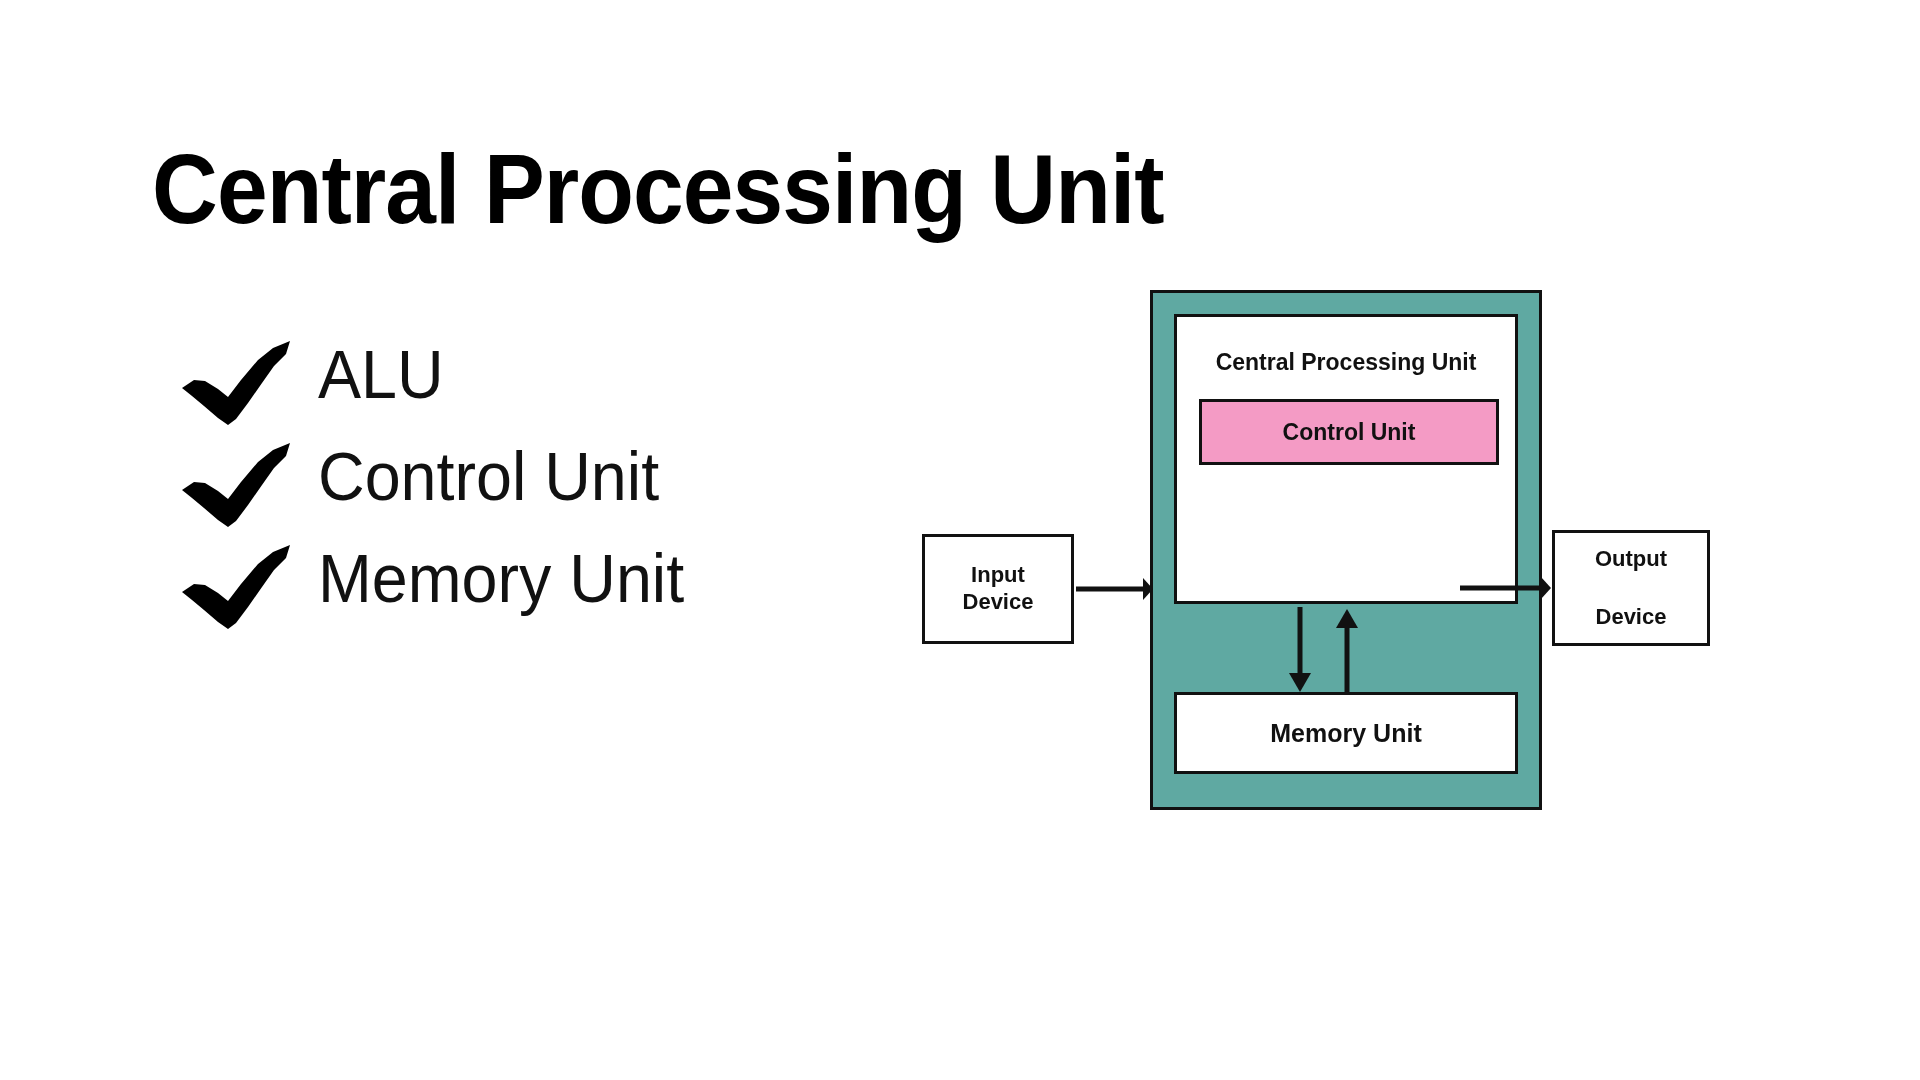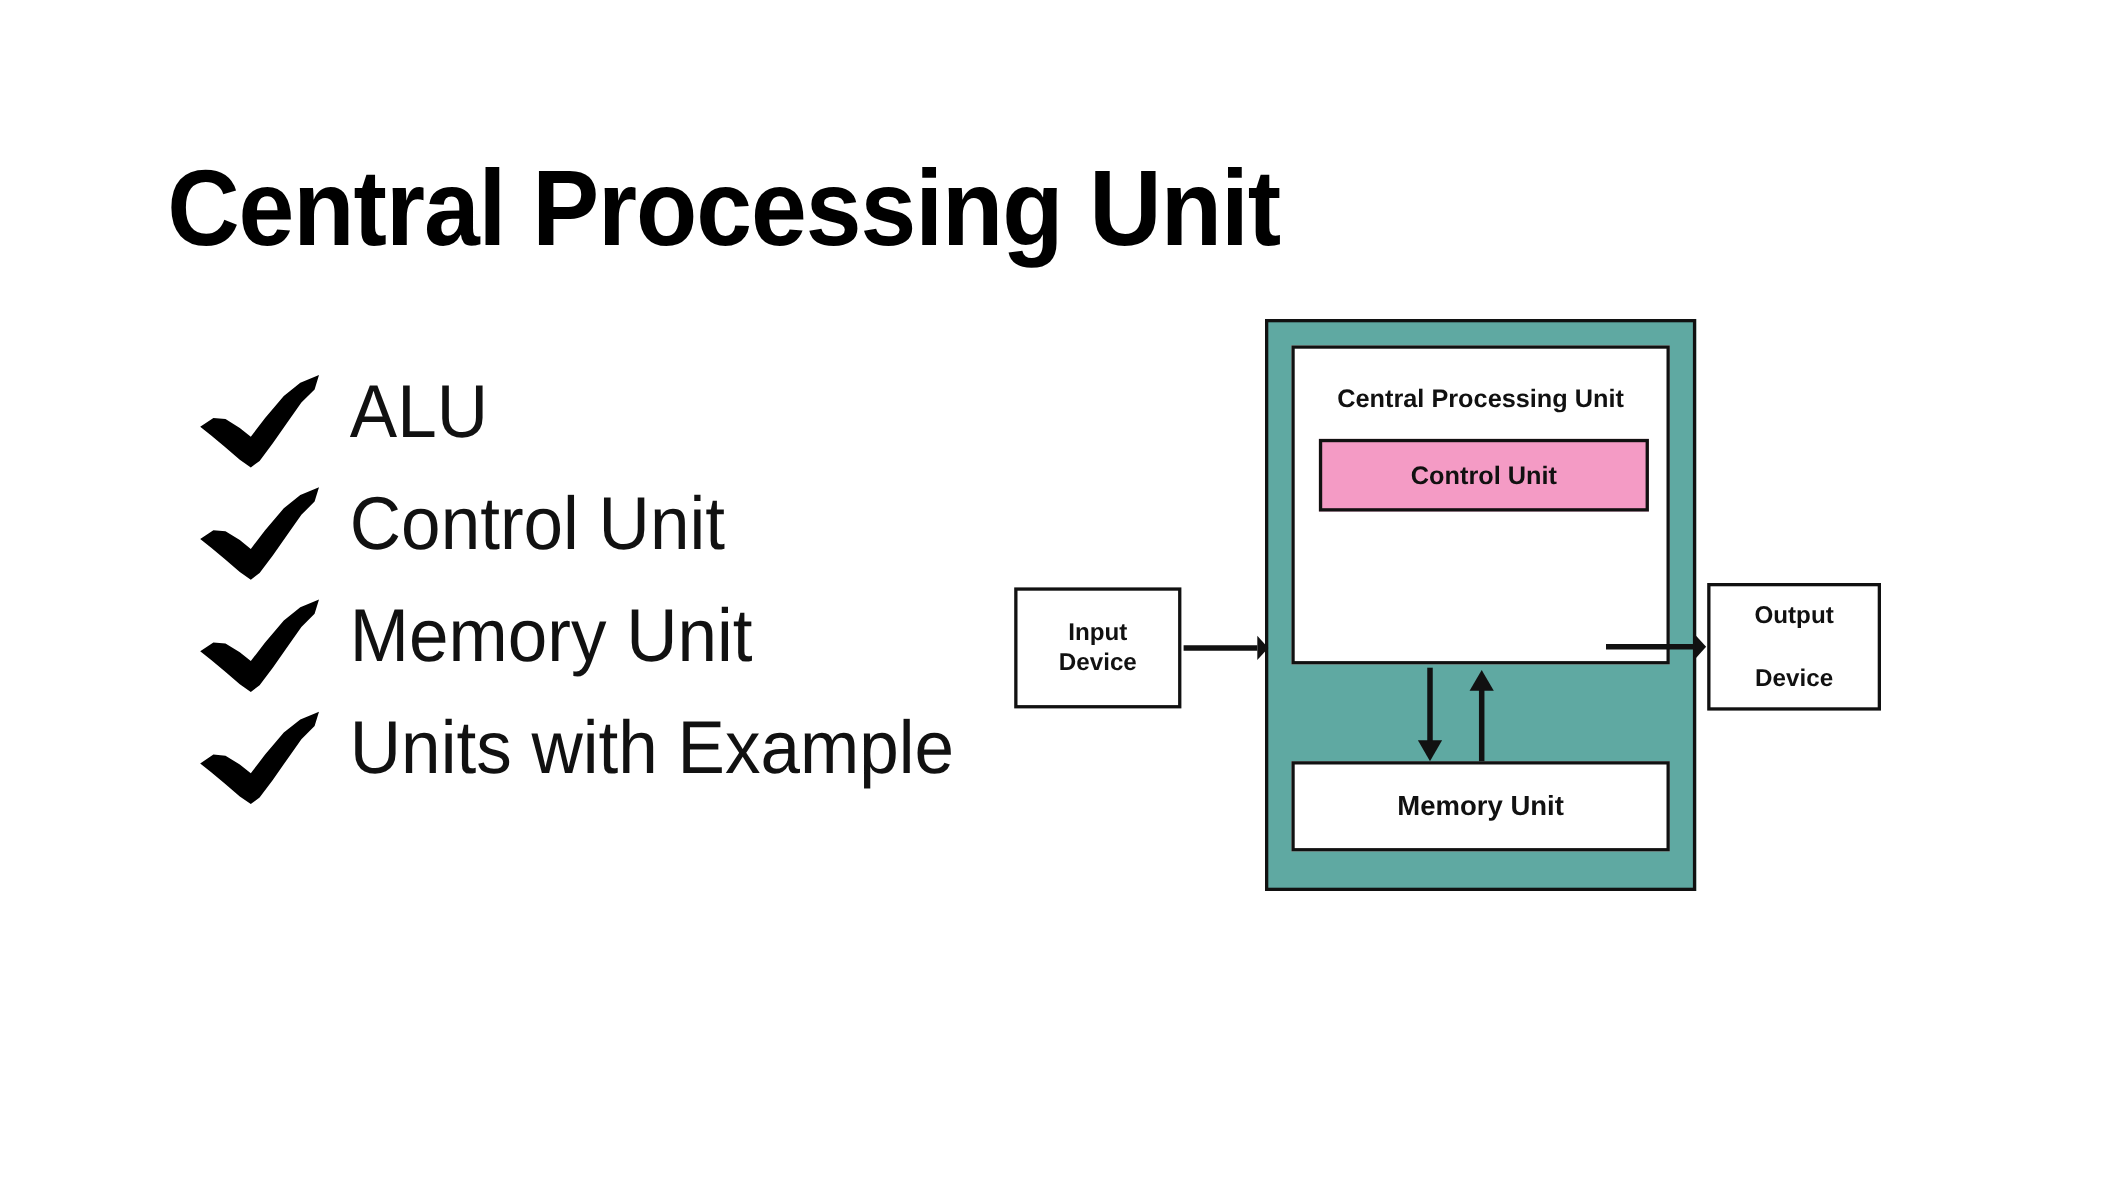--- a/index.html
+++ b/index.html
@@ -190,28 +190,20 @@
     <div class="bullet-row">
       <span class="check-icon">
         <svg viewBox="0 0 126 86" xmlns="http://www.w3.org/2000/svg">
           <path d="M4 48 L16 40 L27 41 L40 49 L50 57 L63 40 L80 20 L95 8 L112 1 L108 14 L96 26 L84 43 L70 63 L58 79 L50 85 L40 78 L26 66 L14 56 Z" fill="#000000"></path>
         </svg>
       </span>
       <span class="bullet-label">Memory Unit</span>
     </div>
 
 
-    <div class="bullet-row">
-      <span class="check-icon">
-        <svg viewBox="0 0 126 86" xmlns="http://www.w3.org/2000/svg">
-          <path d="M4 48 L16 40 L27 41 L40 49 L50 57 L63 40 L80 20 L95 8 L112 1 L108 14 L96 26 L84 43 L70 63 L58 79 L50 85 L40 78 L26 66 L14 56 Z" fill="#000000"></path>
-        </svg>
-      </span>
-      <span class="bullet-label">Units with Example</span>
-    </div>
 
   </div>
 
   <div class="diagram">
 
     <div class="io-box" id="input-device">
       <span class="io-line">Input</span>
       <span class="io-line">Device</span>
     </div>
 

